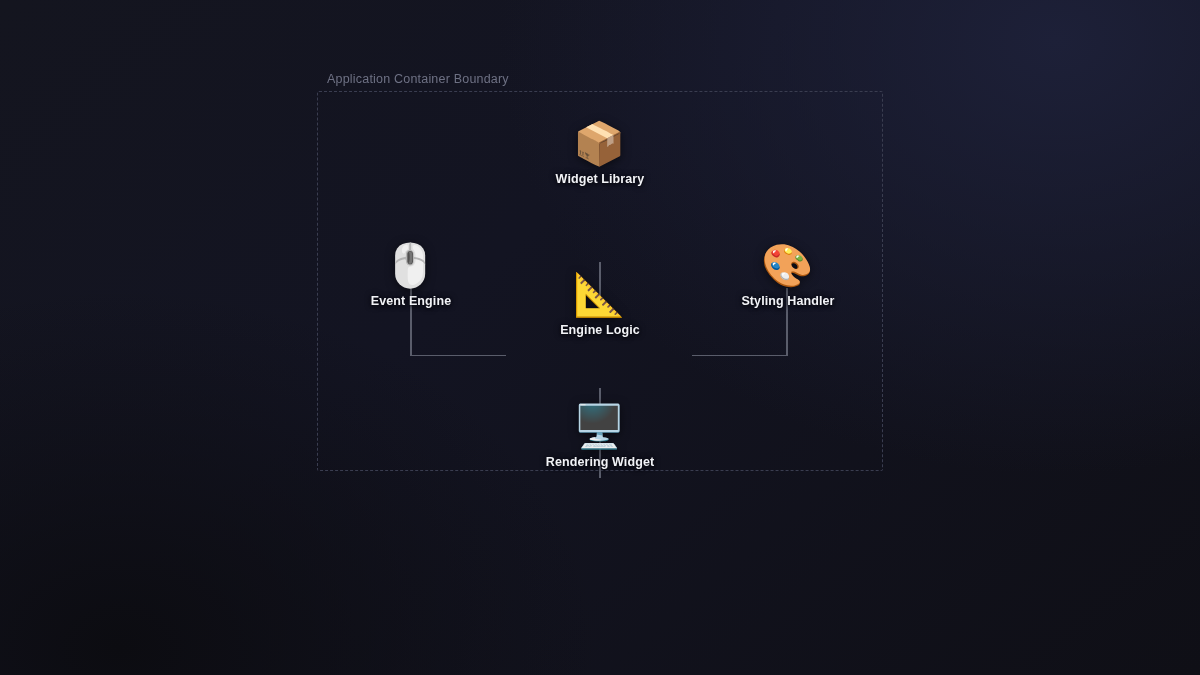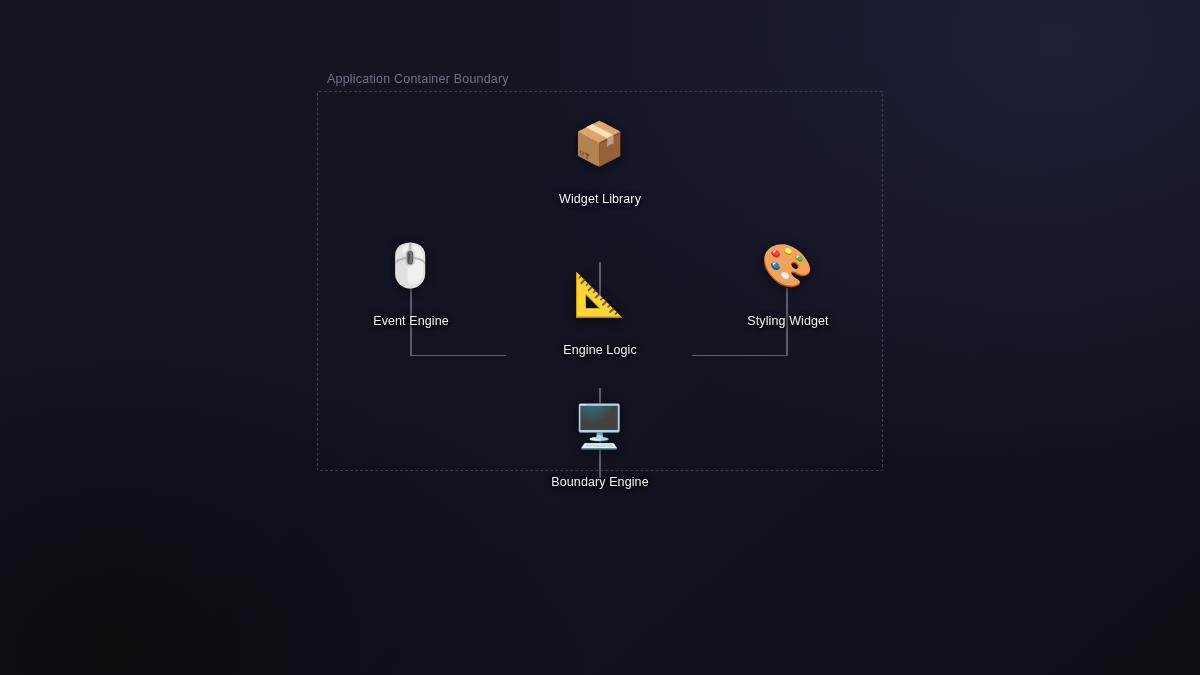--- a/index.html
+++ b/index.html
@@ -37,21 +37,21 @@
     position:absolute; width:150px; margin-left:-75px;
     display:flex; flex-direction:column; align-items:center;
     z-index:4;
   }
   .node .glyph {
     font-size:42px; line-height:1;
     height:52px; display:flex; align-items:center; justify-content:center;
     filter:drop-shadow(0 2px 5px rgba(0,0,0,.55));
   }
   .node .caption {
-    margin-top:22px; font-size:12.5px; font-weight:normal;
+    margin-top:2px; font-size:12.5px; font-weight:bold;
     color:#f2f3f7; white-space:nowrap; letter-spacing:.1px;
     text-shadow:0 1px 3px rgba(8,8,14,.95), 0 0 6px rgba(8,8,14,.9);
   }
 
   
   #footer { position:absolute; left:0; bottom:0; width:1200px; height:120px; }
 </style>
 </head>
 <body>
 
@@ -81,26 +81,26 @@
     <div class="caption">Event Engine</div>
   </div>
 
   <div class="node" style="left:600px; top:269px;">
     <div class="glyph">📐</div>
     <div class="caption">Engine Logic</div>
   </div>
 
   <div class="node" style="left:788px; top:240px;">
     <div class="glyph">🎨</div>
-    <div class="caption">Styling Widget</div>
+    <div class="caption">Styling Handler</div>
   </div>
 
   <div class="node" style="left:600px; top:401px;">
     <div class="glyph">🖥️</div>
-    <div class="caption">Boundary Engine</div>
+    <div class="caption">Rendering Widget</div>
   </div>
 
 </div>
 
 <div id="footer">
 
   
 
   
   

